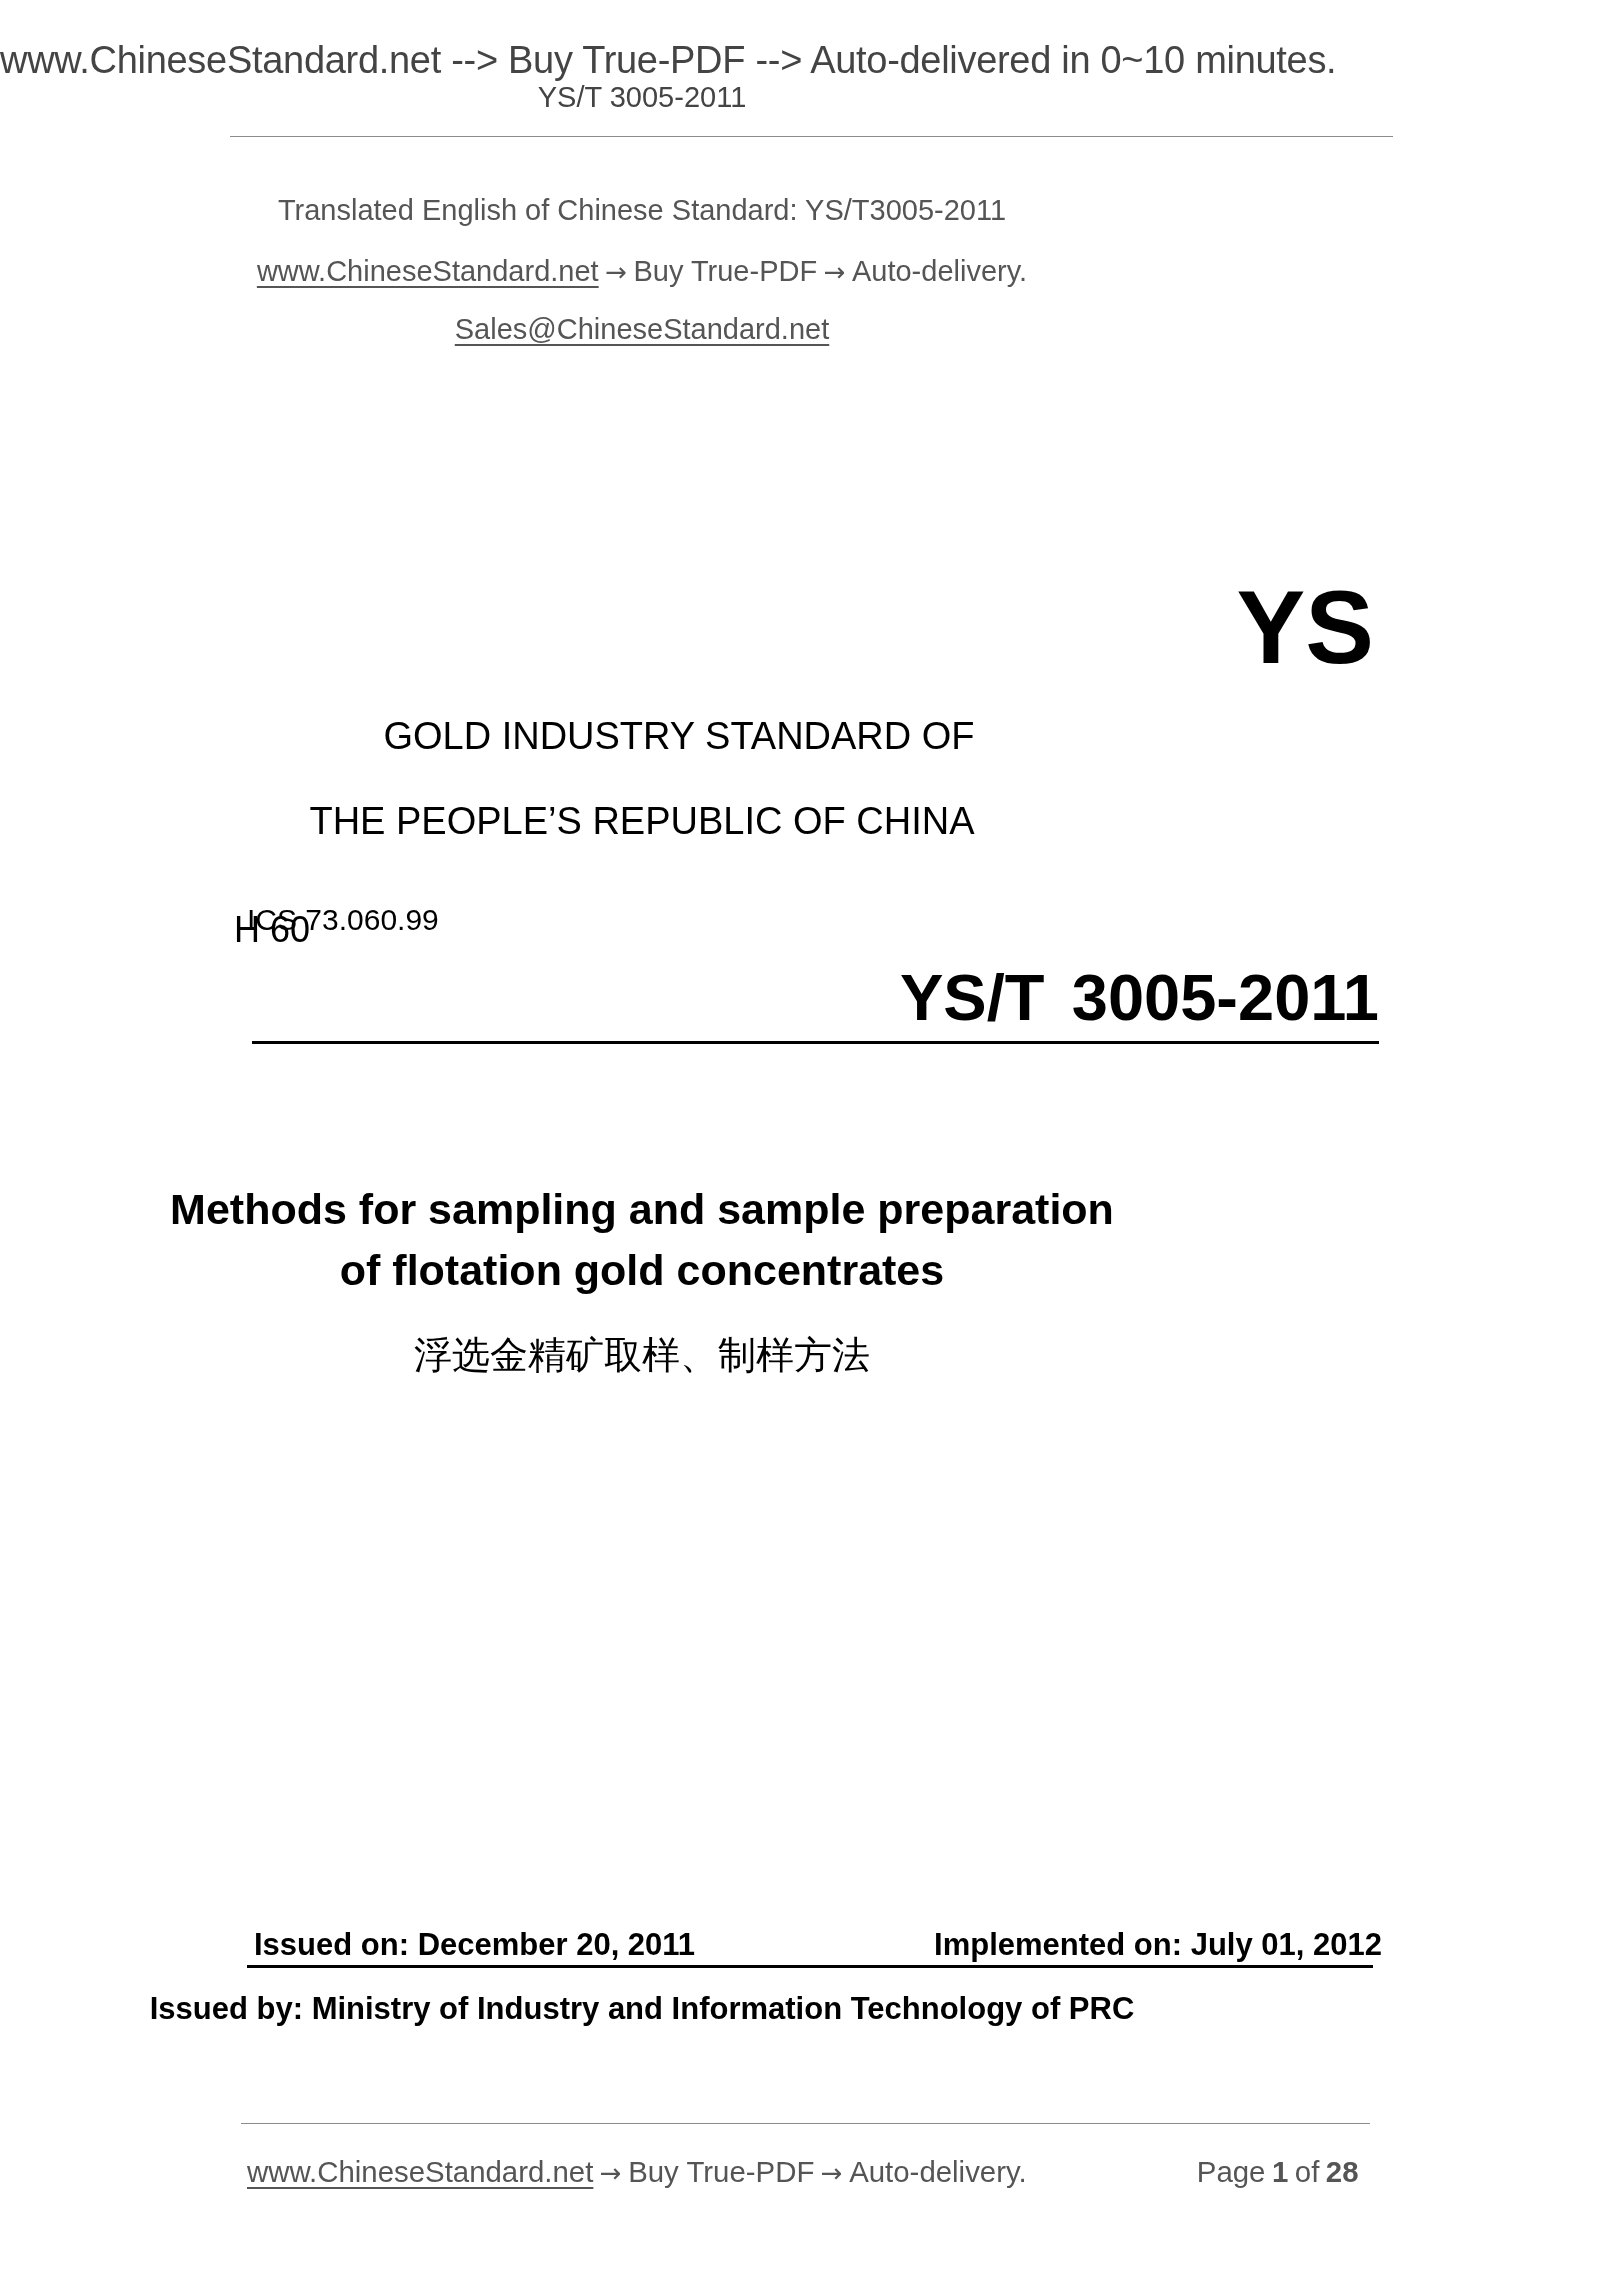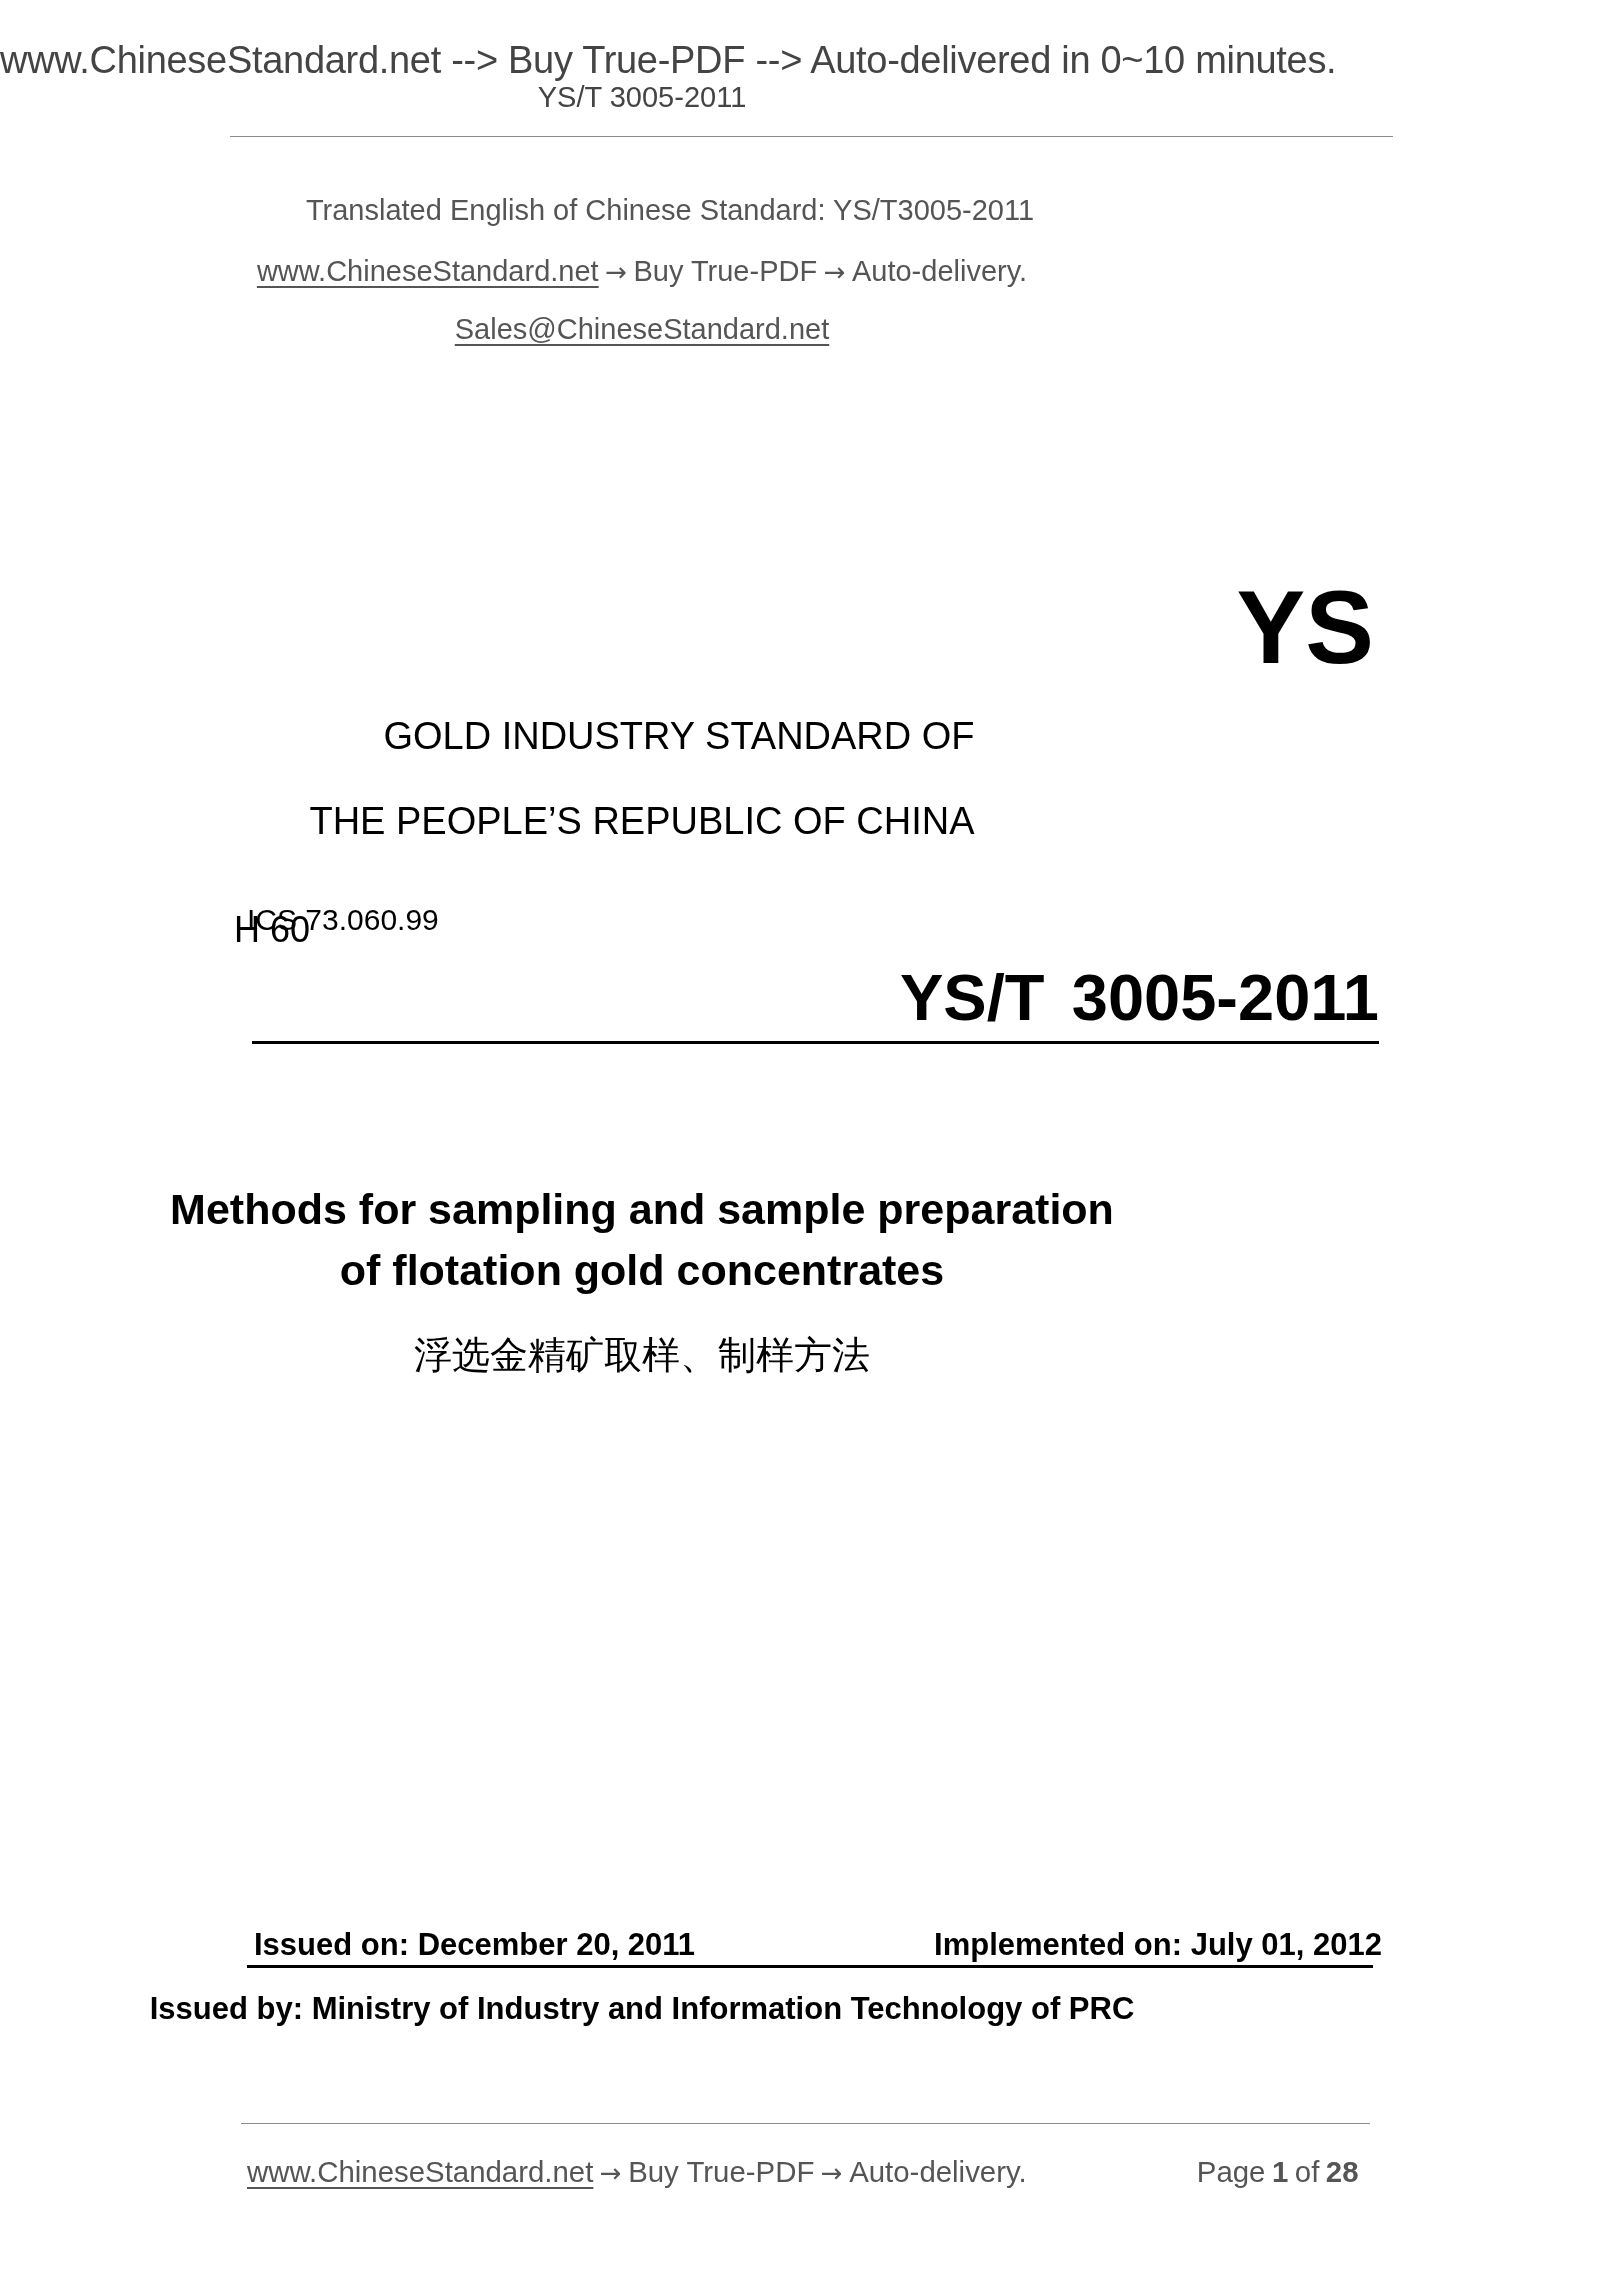--- a/index.html
+++ b/index.html
@@ -6,21 +6,21 @@
   body { width: 1623px; height: 2295px; position: relative; overflow: hidden;
          font-family: "Liberation Sans", "DejaVu Sans", sans-serif; color: #000; }
   .abs { position: absolute; white-space: nowrap; }
   .center { left: 0; width: 1284px; text-align: center; }
 
   #top-banner { top: 41px; font-size: 38px; color: #444444; line-height: 1; letter-spacing: -0.3px; }
   #top-code { top: 83px; font-size: 29px; color: #444444; line-height: 1; }
   #top-rule { left: 230px; width: 1163px; top: 136px; height: 1.3px; background: #8c8c8c; }
 
   .trans { font-size: 29px; color: #555555; line-height: 1; }
-  #trans-title { top: 196px; padding-left: 28px; }
+  #trans-title { top: 196px; }
   #trans-links { top: 257px; }
   #trans-email { top: 315px; }
   .ul { text-decoration: underline; text-decoration-thickness: 2px; text-underline-offset: 5.2px; }
   .arrow { font-family: "DejaVu Sans", sans-serif; font-size: 26px; margin: 0 6.5px; }
 
   #ys-mark { right: 249px; top: 576px; font-size: 103px; font-weight: bold; line-height: 1; }
   #std-line1 { top: 717px; font-size: 38px; line-height: 1; padding-left: 37px; }
   #std-line2 { top: 802px; font-size: 38px; line-height: 1; }
   #ics { left: 247px; top: 869px; font-size: 30px; line-height: 1; margin-top: 36px; }
   #hcode { left: 234px; top: 912px; font-size: 36px; line-height: 1; }

